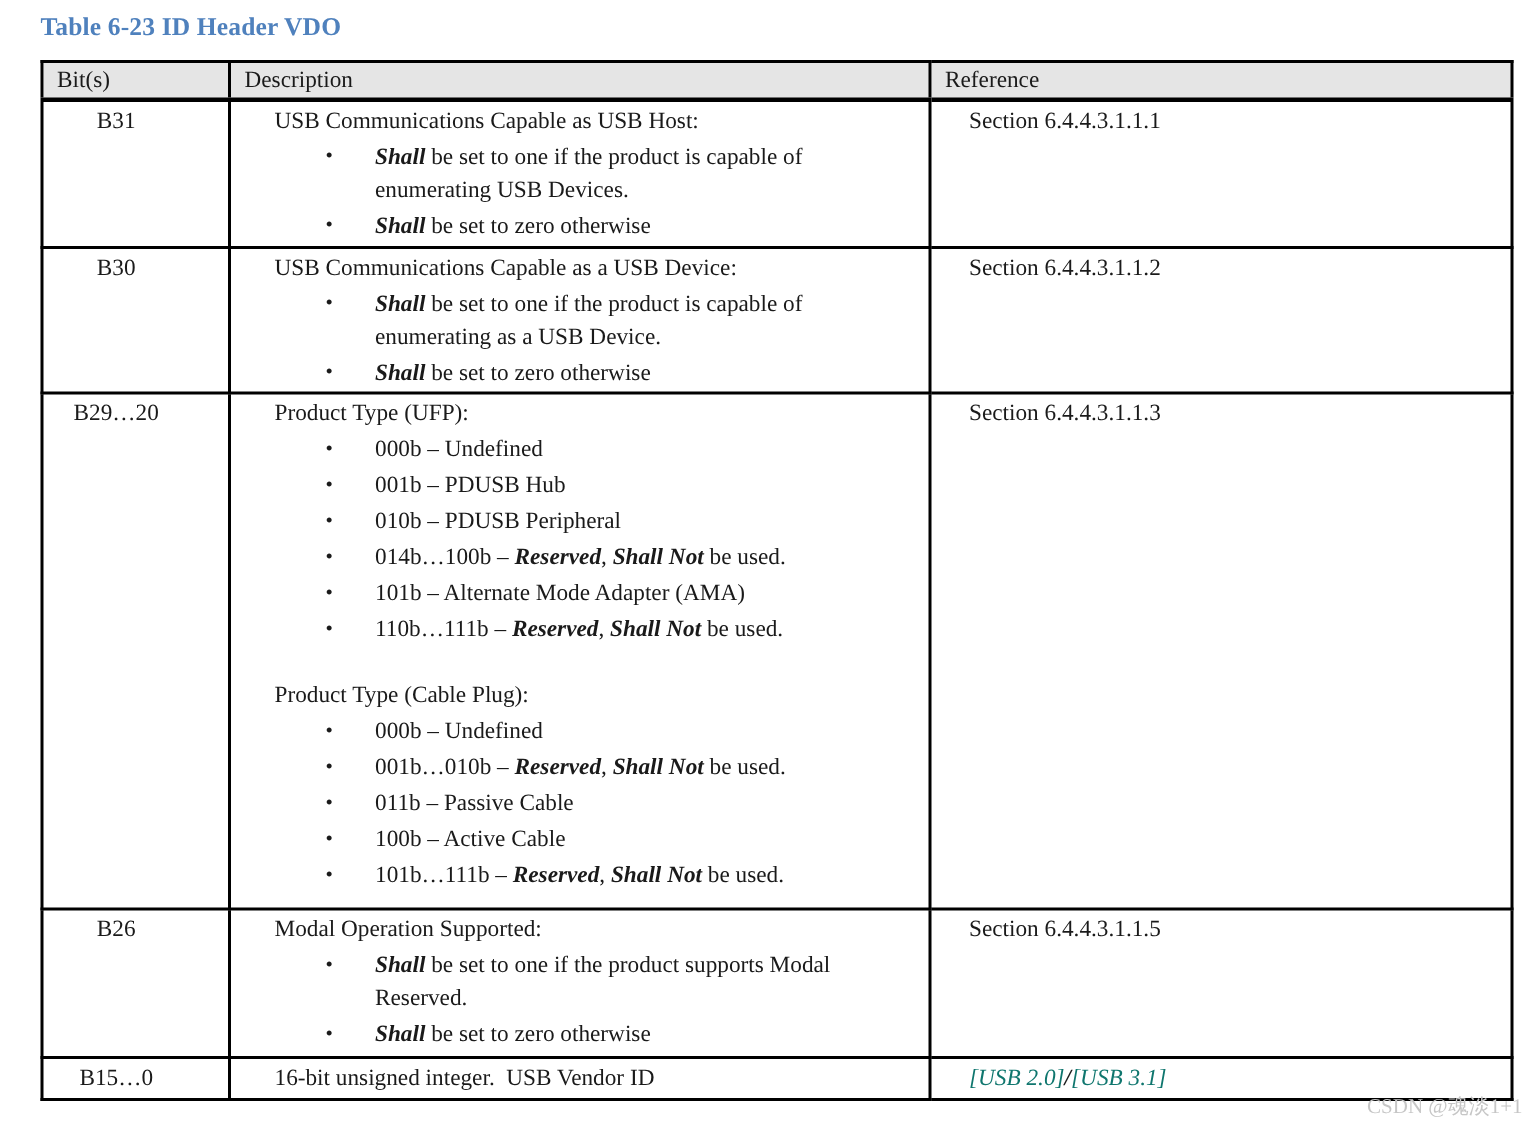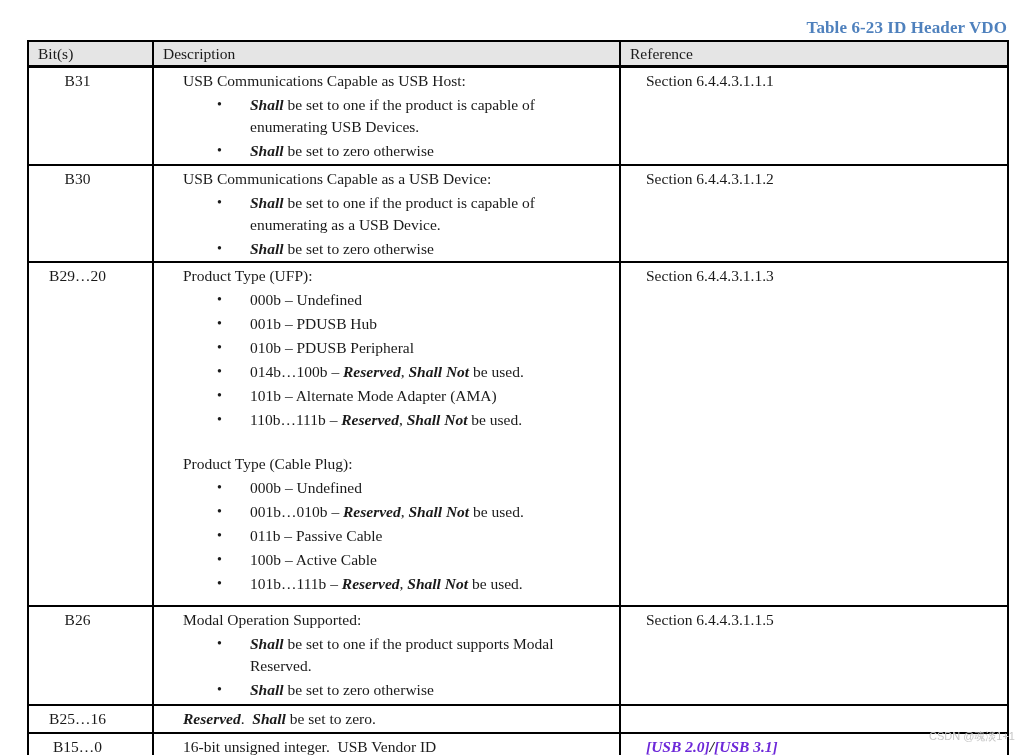--- a/index.html
+++ b/index.html
@@ -13,23 +13,23 @@
     color: #1a1a1a;
   }
   .page {
     position: relative;
     width: 1024px;
     height: 755px;
   }
   .caption-wrap {
     position: absolute;
     left: 27px;
-    top: 18px;
+    top: 8px;
     width: 980px;
-    text-align: right;
+    text-align: left;
   }
   .caption {
     font-size: 17px;
     font-weight: bold;
     color: #4f81bd;
     letter-spacing: 0.1px;
   }
   table.vdo {
     position: absolute;
     left: 27px;
@@ -72,34 +72,34 @@
     margin-top: 2px;
   }
   .bullet .glyph {
     flex: none;
     width: 33px;
     font-size: 14px;
   }
   .bullet .btext { flex: 1 1 auto; }
   .spacer { height: 22px; }
   .bi { font-weight: bold; font-style: italic; }
-  .link { font-weight: bold; font-style: italic; color: #6d28d9; }
+  .link { font-weight: normal; font-style: italic; color: #0f766e; }
   
   tbody tr:nth-child(1) td { height: 94px; }
   tbody tr:nth-child(2) td { height: 93px; margin-left: 42px; }
   tbody tr:nth-child(3) td { height: 340px; }
   tbody tr:nth-child(4) td { height: 95px; margin-left: 42px; }
   tbody tr:nth-child(5) td { height: 24px; }
   tbody tr:nth-child(6) td { height: 24px; }
   .watermark {
     position: absolute;
     top: 729px;
     right: 9px;
-    font-family: Liberation Sans, sans-serif;
-    font-size: 11px;
+    font-family: Liberation Serif, serif;
+    font-size: 14px;
     color: #c6c6c6;
     z-index: 5;
     white-space: nowrap;
   }
 </style>
 </head>
 <body>
 
 <div class="page">
 
@@ -213,27 +213,20 @@
               <div class="btext"><span class="bi">Shall</span><span> be set to one if the product supports Modal Reserved.</span></div>
             </div>
             <div class="bullet">
               <span class="glyph">•</span>
               <div class="btext"><span class="bi">Shall</span><span> be set to zero otherwise</span></div>
             </div>
           </td>
           <td class="ref-cell"><span>Section 6.4.4.3.1.1.5</span></td>
         </tr>
         <tr>
-          <td class="bits-cell">B25…16</td>
-          <td class="desc-cell">
-            <div class="para"><span class="bi">Reserved</span><span>.&nbsp; </span><span class="bi">Shall</span><span> be set to zero.</span></div>
-          </td>
-          <td class="ref-cell"></td>
-        </tr>
-        <tr>
           <td class="bits-cell">B15…0</td>
           <td class="desc-cell">
             <div class="para"><span>16-bit unsigned integer.&nbsp; USB Vendor ID</span></div>
           </td>
           <td class="ref-cell"><span class="link">[USB 2.0]</span><span class="bi">/</span><span class="link">[USB 3.1]</span></td>
         </tr>
       </tbody>
   </table>
 
   <div class="watermark">CSDN @魂淡1+1</div>

